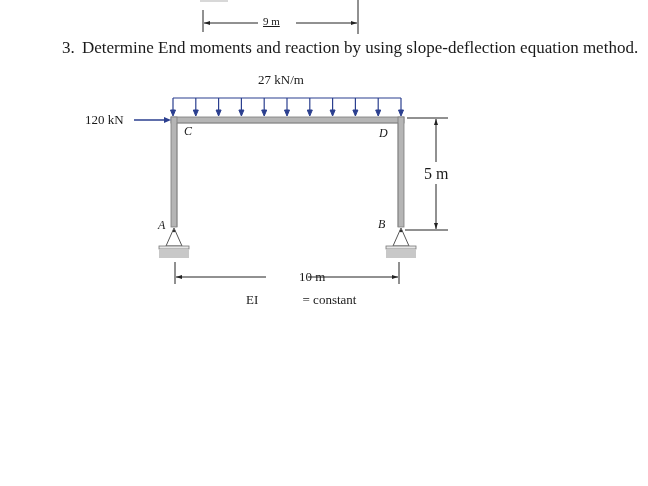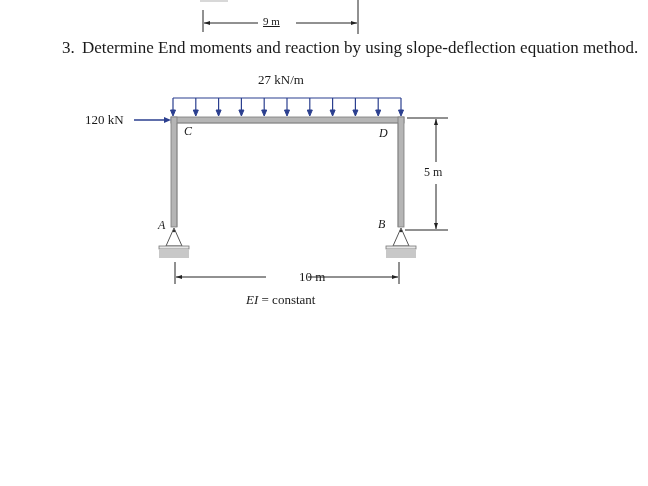--- a/index.html
+++ b/index.html
@@ -106,17 +106,17 @@
     <polygon points="398,277 392,275 392,279" fill="#222" stroke="none"></polygon>
   </g>
 </svg>
 
 <div class="abs" style="left:258px;top:72px;font-size:13px;">27 kN/m</div>
 <div class="abs" style="left:85px;top:112px;font-size:13px;">120 kN</div>
 <div class="abs" style="left:184px;top:124px;font-size:12px;font-style:italic;">C</div>
 <div class="abs" style="left:379px;top:126px;font-size:12px;font-style:italic;">D</div>
 <div class="abs" style="left:158px;top:218px;font-size:12px;font-style:italic;">A</div>
 <div class="abs" style="left:378px;top:217px;font-size:12px;font-style:italic;">B</div>
-<div class="abs" style="left:424px;top:165px;font-size:12px;">5 m</div>
+<div class="abs" style="left:424px;top:165px;font-size:16px;">5 m</div>
 <div class="abs" style="left:270px;top:269px;font-size:13px;margin-left:29px;">10 m</div>
 <div class="abs" style="left:246px;top:292px;font-size:13px;">
-  <span style="font-style:italic;">EI</span><span style="white-space:pre;"> = constant</span>
+  <span style="">EI</span><span style="white-space:pre;margin-left:41px;"> = constant</span>
 </div>
 
 </body></html>

